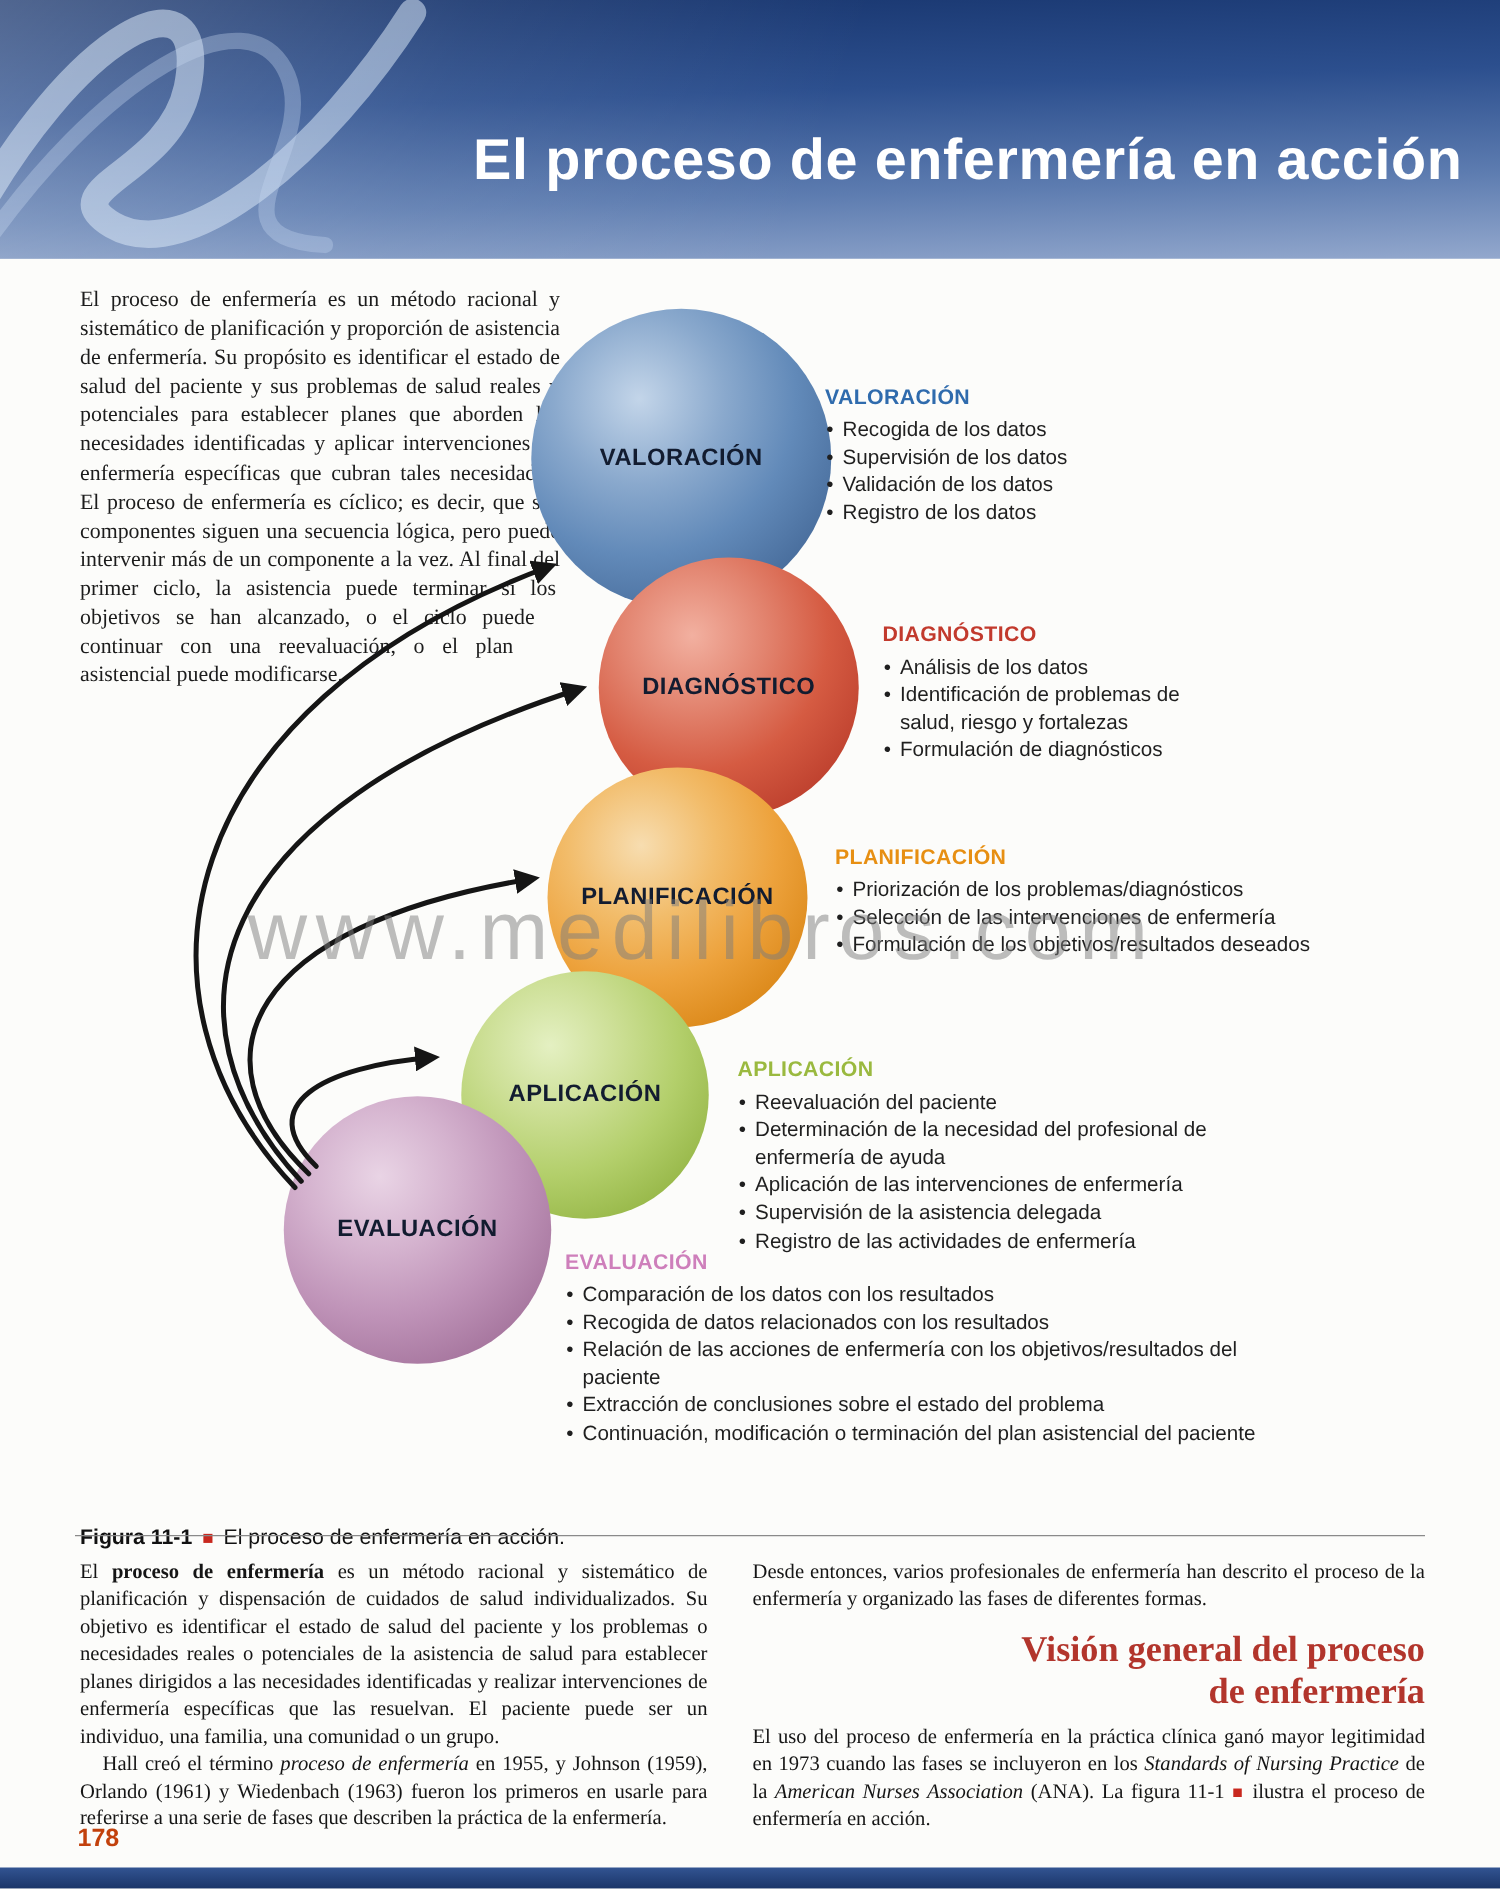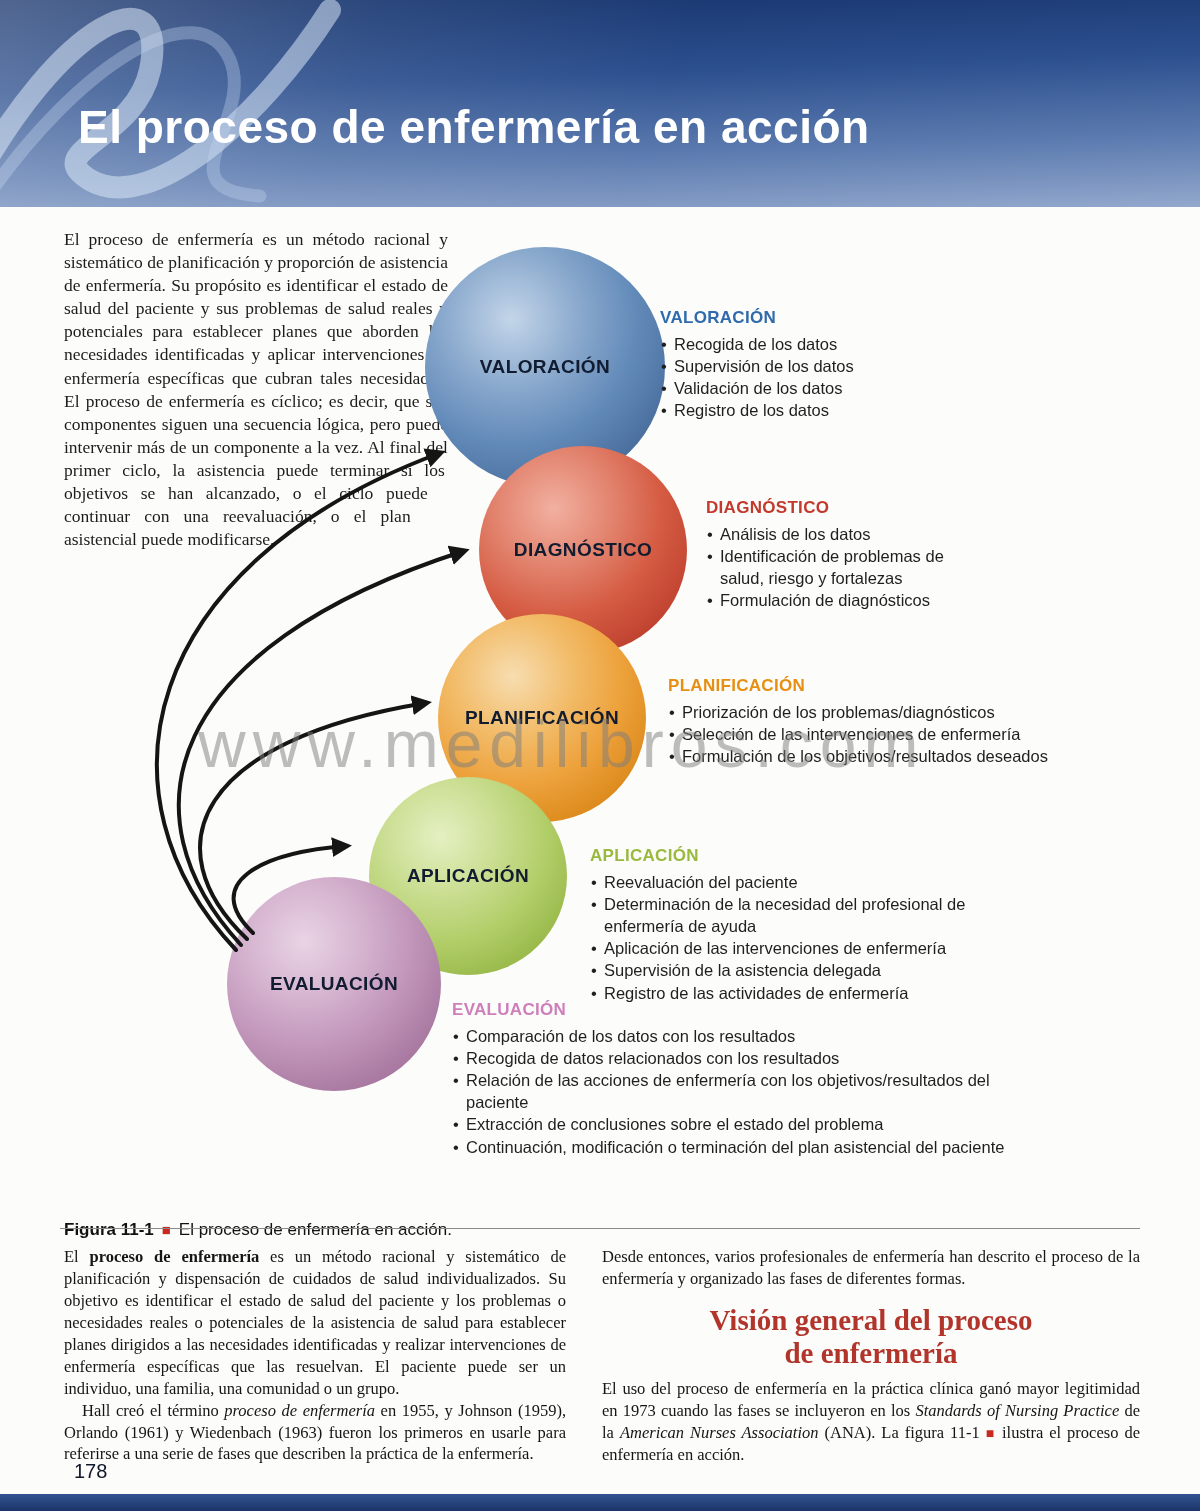--- a/index.html
+++ b/index.html
@@ -9,21 +9,21 @@
   .page { position:relative; width:1200px; height:1511px; margin:0 auto; background:#fcfcfa; overflow:hidden; }
 
   
   .banner { position:absolute; left:0; top:0; width:100%; height:207px;
             background:linear-gradient(178deg,#16336b 0%, #2c4f8e 38%, #5d7cb0 72%, #93a8cd 100%);
             overflow:hidden; }
   .banner::after { content:""; position:absolute; inset:0;
             background:linear-gradient(110deg, rgba(255,255,255,0.25) 0%, rgba(255,255,255,0.08) 30%, transparent 55%); }
   .flourish { position:absolute; left:0; top:0; width:520px; height:207px; }
   .banner-title { position:relative; z-index:2; color:#ffffff; font-size:46px; font-weight:bold;
-            text-align:left; padding:100px 30px 0 78px; letter-spacing:0.5px; }
+            text-align:right; padding:100px 30px 0 78px; letter-spacing:0.5px; }
 
   
   .intro { position:absolute; left:64px; top:228px; width:384px;
            font-family:"Liberation Serif", serif; font-size:17.5px; line-height:1.32;
            color:#1c1c1c; text-align:justify; }
   .intro::before { content:""; float:right; width:170px; height:480px;
            shape-outside:polygon(100% 52%, 100% 100%, 0 100%); }
 
   
   .sphere { position:absolute; border-radius:50%; display:flex; align-items:center; justify-content:center; }
@@ -70,24 +70,24 @@
   .divider { position:absolute; left:60px; top:1228px; width:1080px; border:none; border-top:1.5px solid #8a8a8a; }
 
   
   .columns { position:absolute; left:64px; top:1246px; width:1076px; display:flex; gap:36px;
              font-family:"Liberation Serif", serif; font-size:16.5px; line-height:1.33;
              color:#151515; text-align:justify; }
   .col-left  { width:502px; }
   .col-right { width:538px; }
   .col-left p + p { text-indent:18px; }
   .section-heading { color:#b2352c; font-size:29px; line-height:1.14; font-weight:bold;
-                     margin:14px 0 8px; text-align:center; }
+                     margin:14px 0 8px; text-align:right; }
   .inline-square { color:#c8281e; font-family:"Liberation Sans", sans-serif; font-size:14px; }
 
-  .page-number { position:absolute; left:62px; top:1460px; font-size:20px; font-weight:normal; color:#0f172a;margin-left:12px; }
+  .page-number { position:absolute; left:62px; top:1460px; font-size:20px; font-weight:bold; color:#c2410c; }
   .bottom-bar { position:absolute; left:0; bottom:0; width:100%; height:17px;
                 background:linear-gradient(#325492,#1a3468); }
 </style>
 </head>
 <body>
 
 <div class="page">
 
   <header class="banner">
     <svg class="flourish" viewBox="0 0 520 207" aria-hidden="true">

